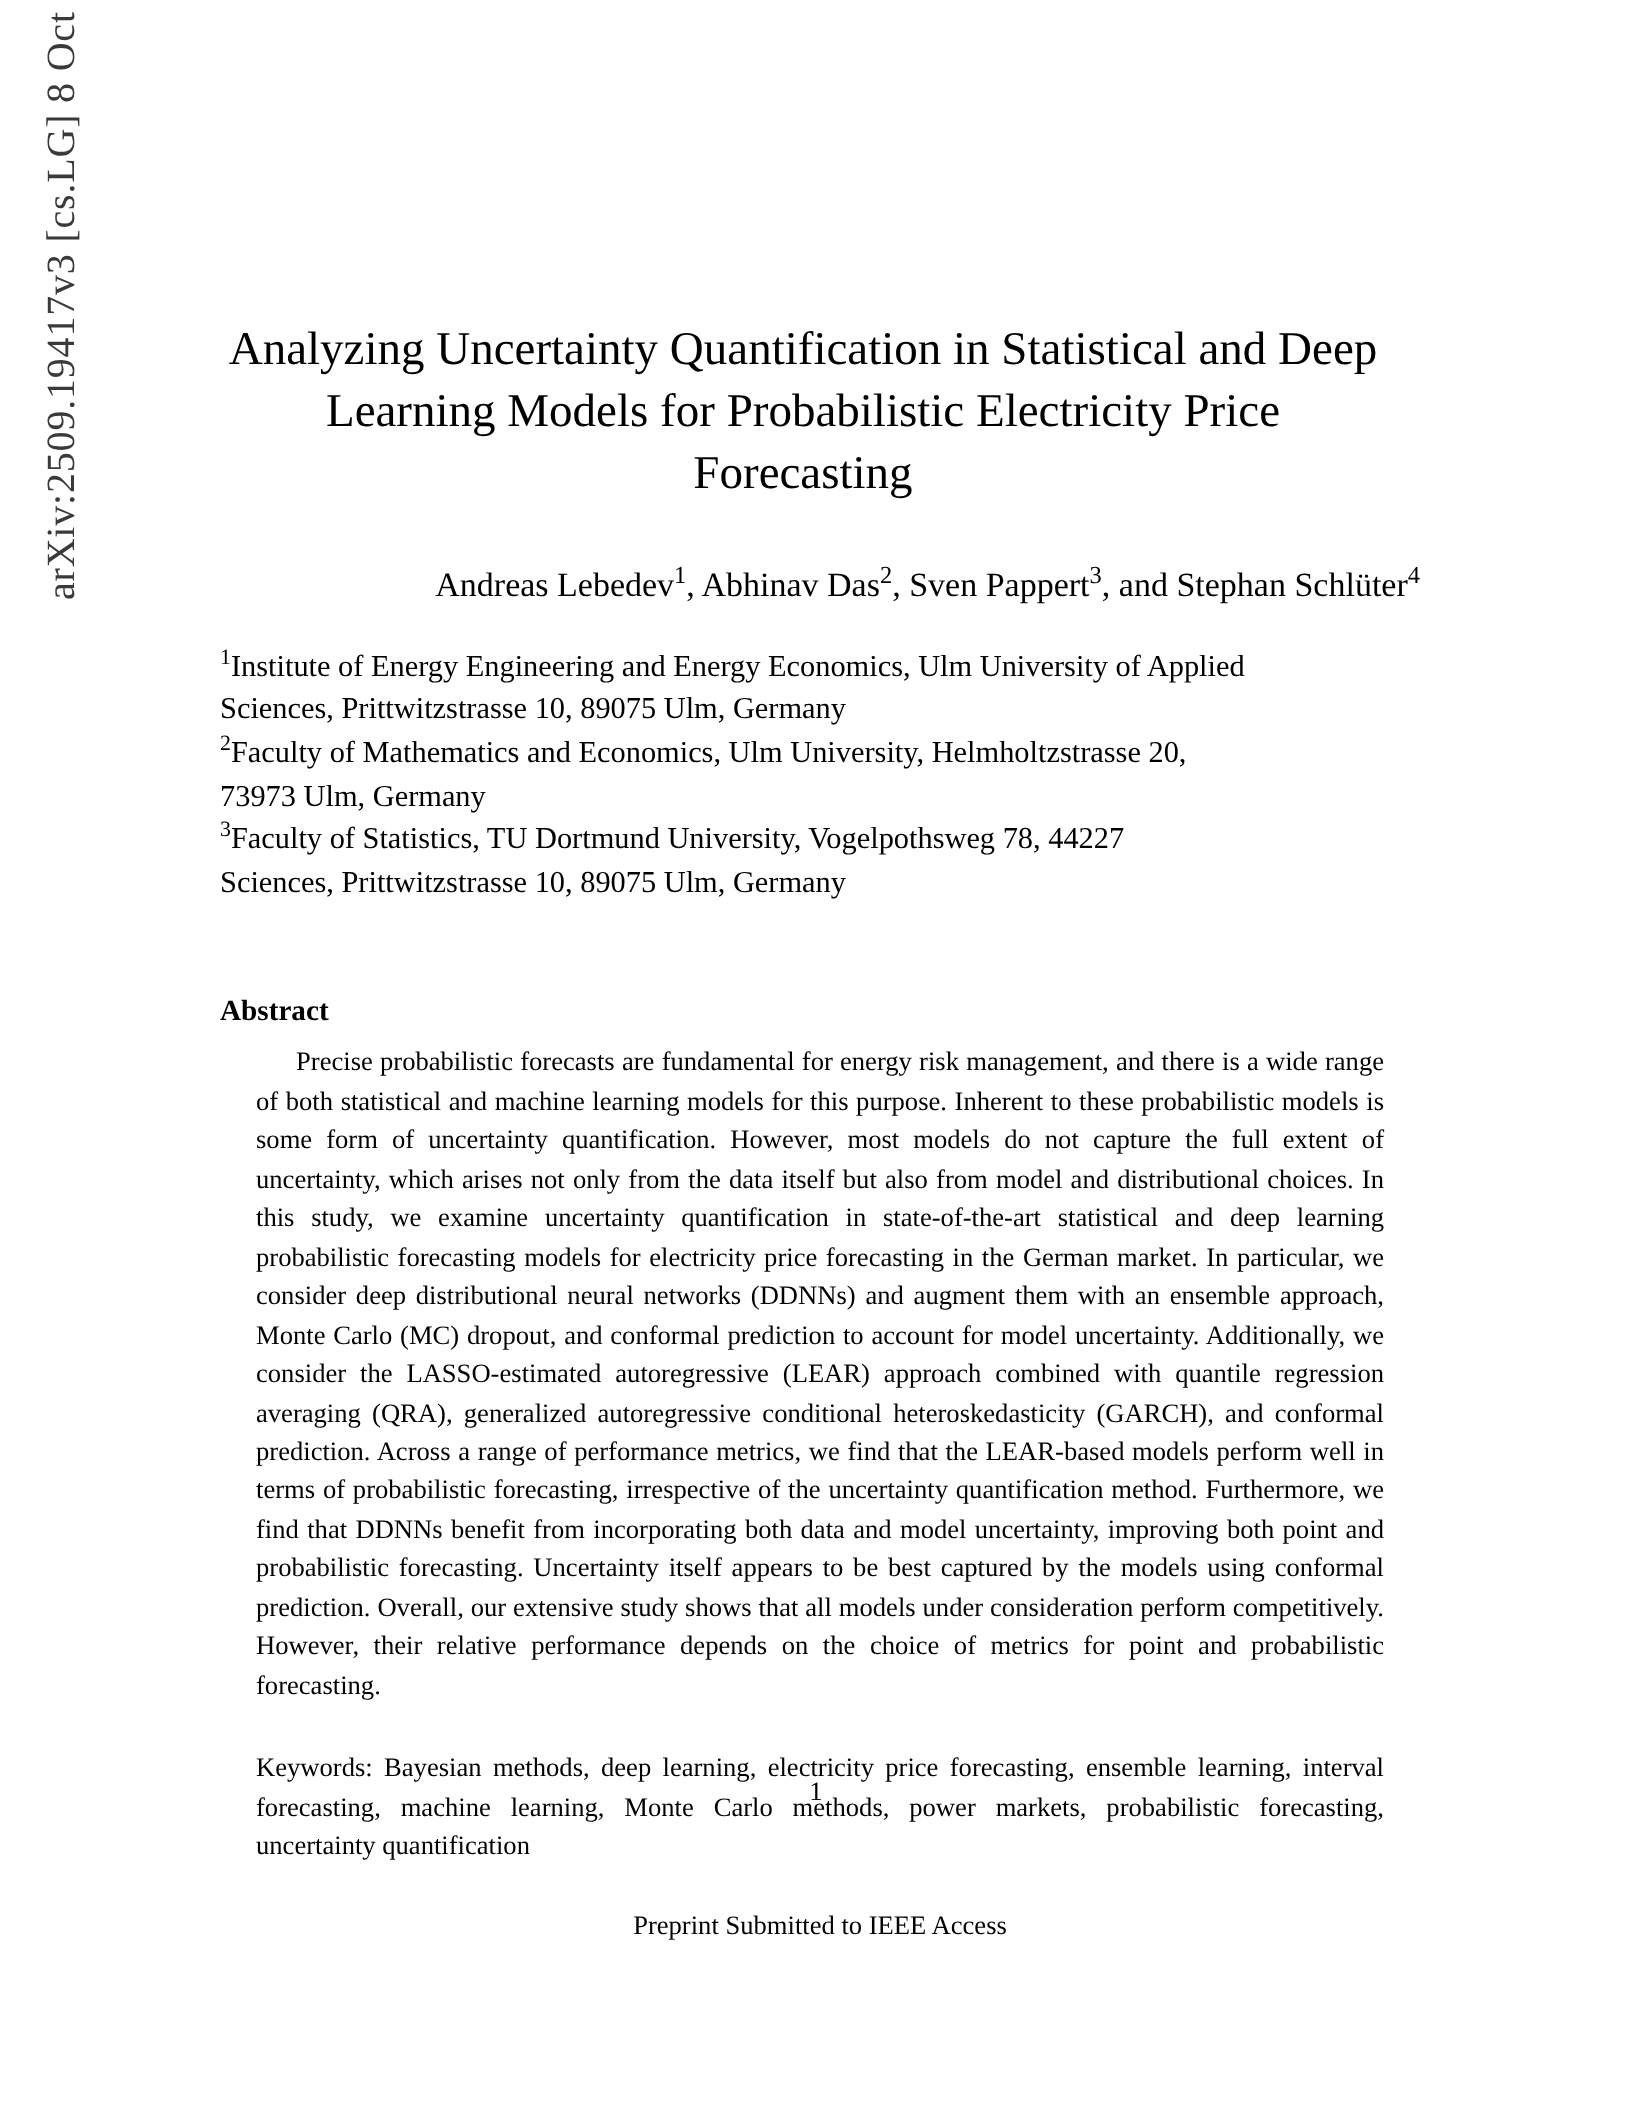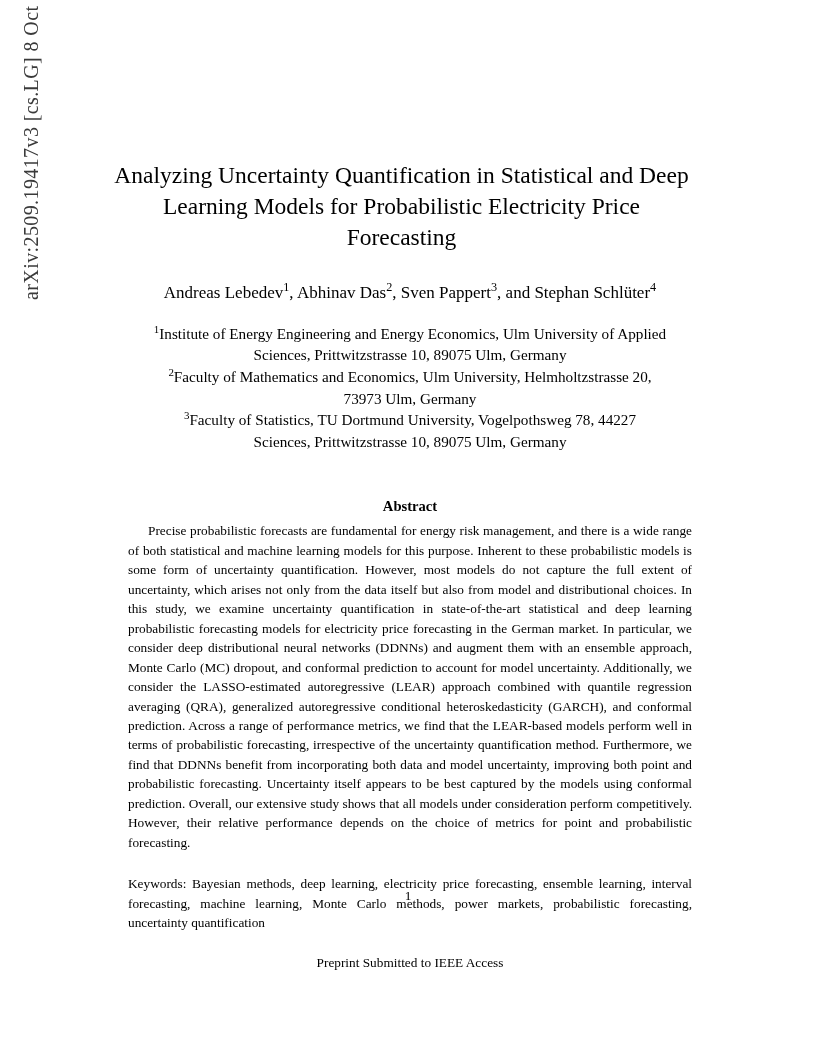--- a/index.html
+++ b/index.html
@@ -38,40 +38,39 @@
   }
   .title {
     font-size: 23.5px;
     line-height: 1.32;
     text-align: center;
     margin: 0 17px 28px 0;
     font-weight: normal;
   }
   .authors {
     font-size: 17px;
-    text-align: center;
+    text-align: right;
     margin: 0 0 18px 0;
     line-height: 1.4;
   }
   .affiliations {
     font-size: 15.2px;
-    text-align: center;
     line-height: 1.42;
     margin: 0 0 46px 0;
   }
   .affiliations div {
     margin: 0;
   }
   sup {
     font-size: 0.72em;
     vertical-align: super;
     line-height: 0;
   }
   .abstract-head {
-    text-align: center;
+    text-align: left;
     font-size: 14.6px;
     font-weight: bold;
     margin: 0 0 6px 0;
   }
   .abstract-body {
     font-size: 13.3px;
     line-height: 1.465;
     text-align: justify;
     text-justify: inter-word;
     margin: 0 18px 0 18px;

